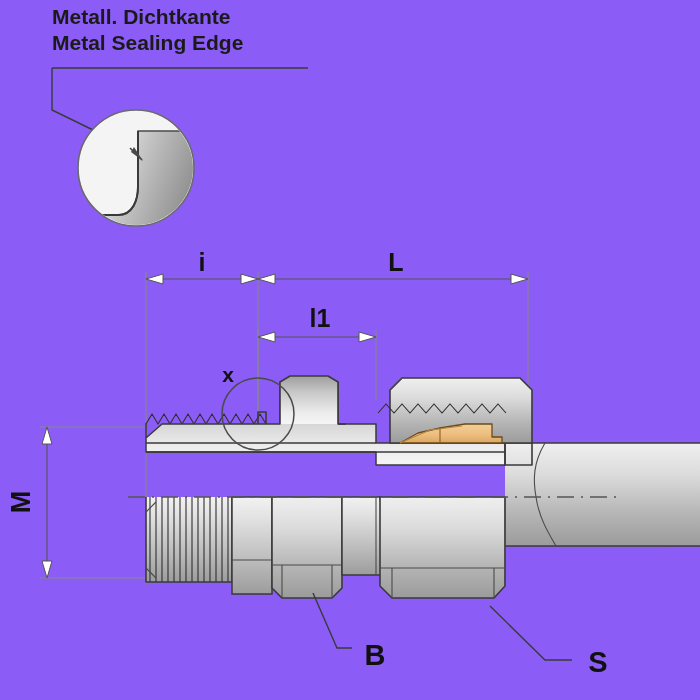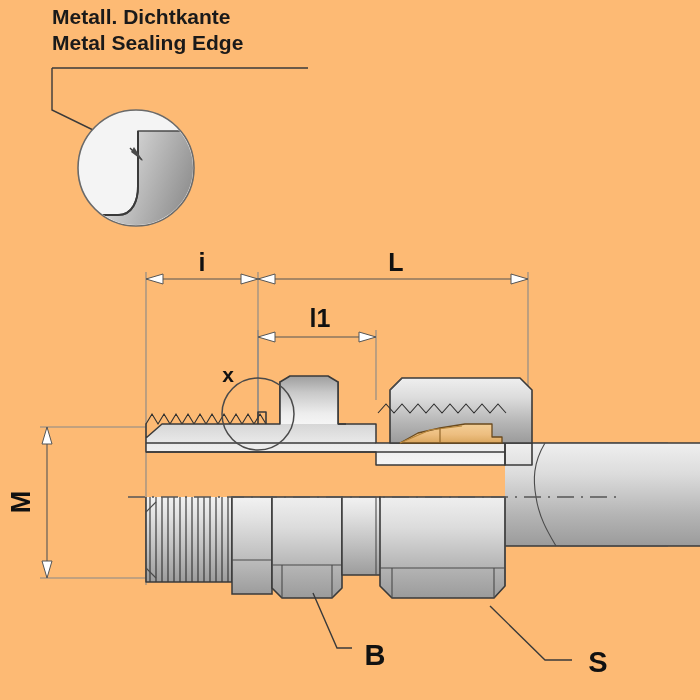--- a/index.html
+++ b/index.html
@@ -4,21 +4,21 @@
 <style>
   html, body {
     margin: 0;
     padding: 0;
     background: #ffffff;
   }
   #page {
     position: relative;
     width: 700px;
     height: 700px;
-    background: #fdba74;
+    background: #8b5cf6;
     font-family: "Liberation Sans", sans-serif;
     overflow: hidden;
   }
   #drawing {
     position: absolute;
     left: 0;
     top: 0;
     width: 700px;
     height: 700px;
   }

